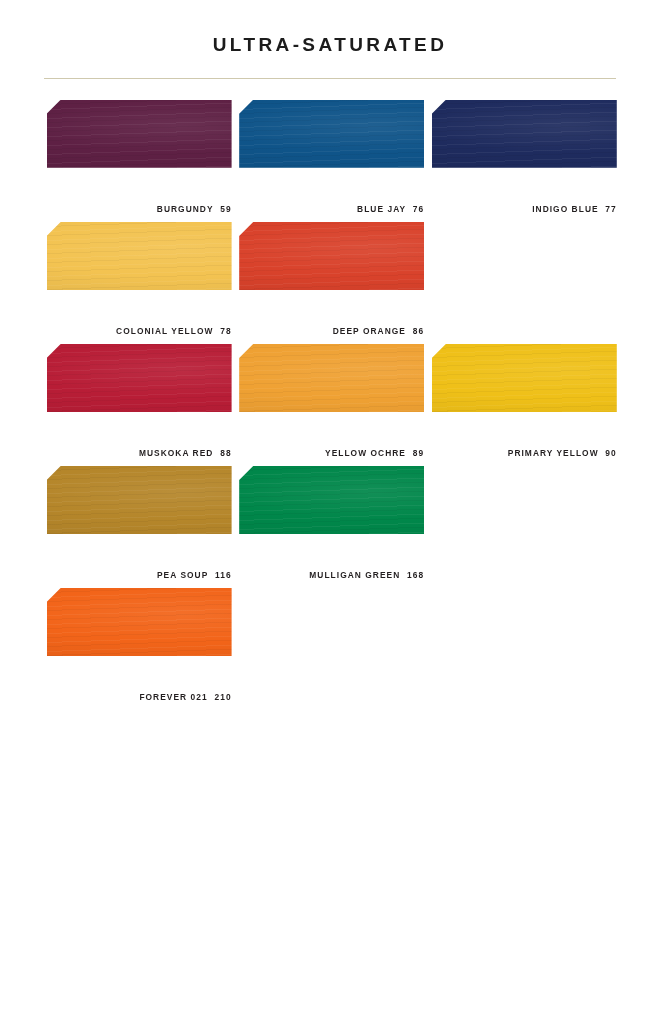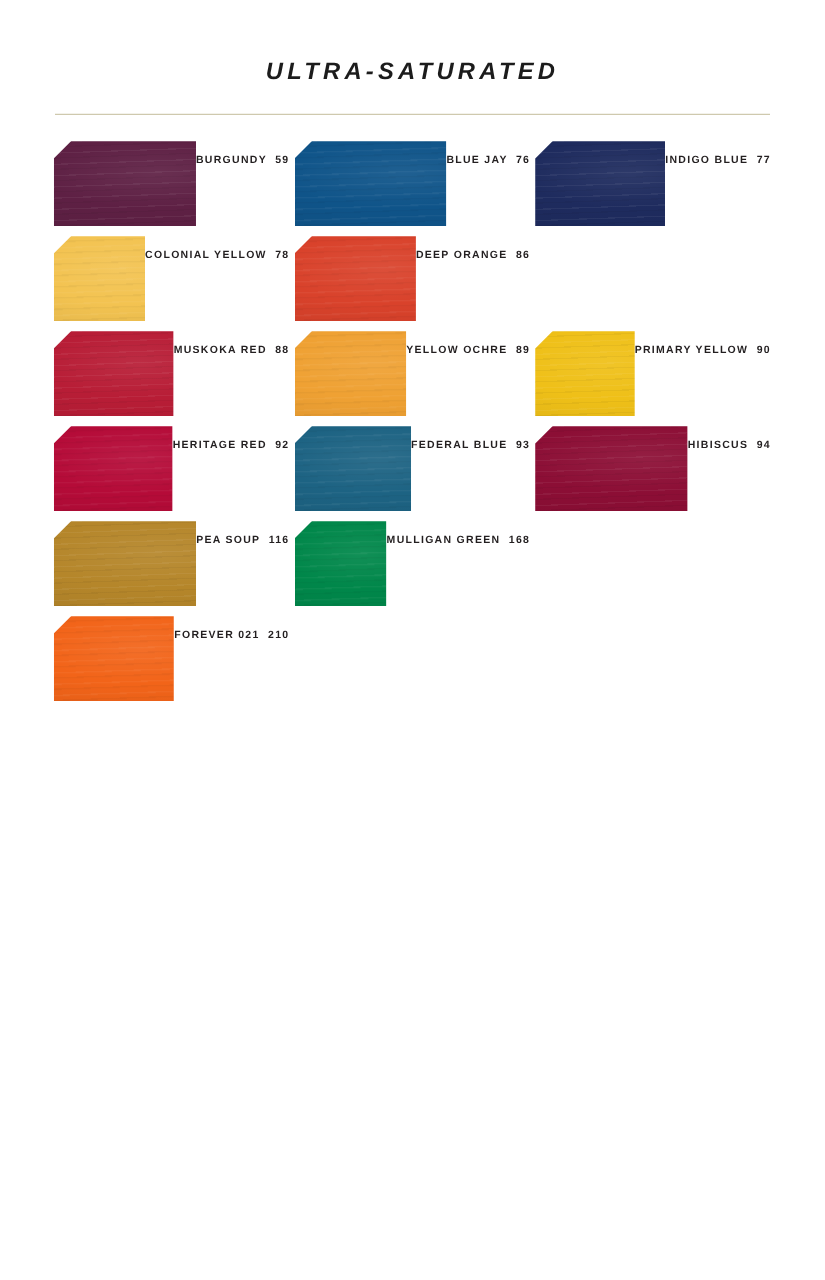--- a/index.html
+++ b/index.html
@@ -20,23 +20,22 @@
   .page {
     width: 660px;
     height: 1024px;
     box-sizing: border-box;
     padding: 0;
     position: relative;
   }
 
   
   .header {
-    padding-top: 47px;
+    padding-top: 34px;
     text-align: center;
-    font-style: italic;
   }
   .chart-title {
     font-family: "Liberation Sans", sans-serif;
     font-size: 19px;
     font-weight: 700;
     letter-spacing: 3.4px;
     color: #1c1c1c;
     margin: 0;
     line-height: 1.2;
   }
@@ -58,21 +57,23 @@
   .swatch-row {
     display: flex;
     width: 100%;
     justify-content: flex-start;
   }
   .swatch-cell {
     width: 192.6px;
     box-sizing: border-box;
     padding: 0 2px 8px 2px;
     display: flex;
-    align-items: flex-start;
+    flex-direction: column;
+    align-items: flex-end;
+    gap: 27px;
   }
   .swatch-chip {
     width: 185px;
     height: 68px;
     position: relative;
     
     clip-path: polygon(0 14px, 14px 0, 100% 0, 100% 100%, 0 100%);
     overflow: hidden;
   }
   .swatch-chip .grain {
@@ -168,40 +169,20 @@
         </div>
         <div class="swatch-cell">
           <div class="swatch-chip" style="background: rgb(239, 192, 24);">
             <div class="grain"></div>
           </div>
           <div class="swatch-label">PRIMARY YELLOW  90</div>
         </div>
       </div>
       <div class="swatch-row">
         <div class="swatch-cell">
-          <div class="swatch-chip" style="background: rgb(181, 11, 56);">
-            <div class="grain"></div>
-          </div>
-          <div class="swatch-label">HERITAGE RED  92</div>
-        </div>
-        <div class="swatch-cell">
-          <div class="swatch-chip" style="background: rgb(29, 99, 131);">
-            <div class="grain"></div>
-          </div>
-          <div class="swatch-label">FEDERAL BLUE  93</div>
-        </div>
-        <div class="swatch-cell">
-          <div class="swatch-chip" style="background: rgb(140, 14, 53);">
-            <div class="grain"></div>
-          </div>
-          <div class="swatch-label">HIBISCUS  94</div>
-        </div>
-      </div>
-      <div class="swatch-row">
-        <div class="swatch-cell">
           <div class="swatch-chip" style="background: rgb(181, 134, 42);">
             <div class="grain"></div>
           </div>
           <div class="swatch-label">PEA SOUP  116</div>
         </div>
         <div class="swatch-cell">
           <div class="swatch-chip" style="background: rgb(0, 135, 74);">
             <div class="grain"></div>
           </div>
           <div class="swatch-label">MULLIGAN GREEN  168</div>

